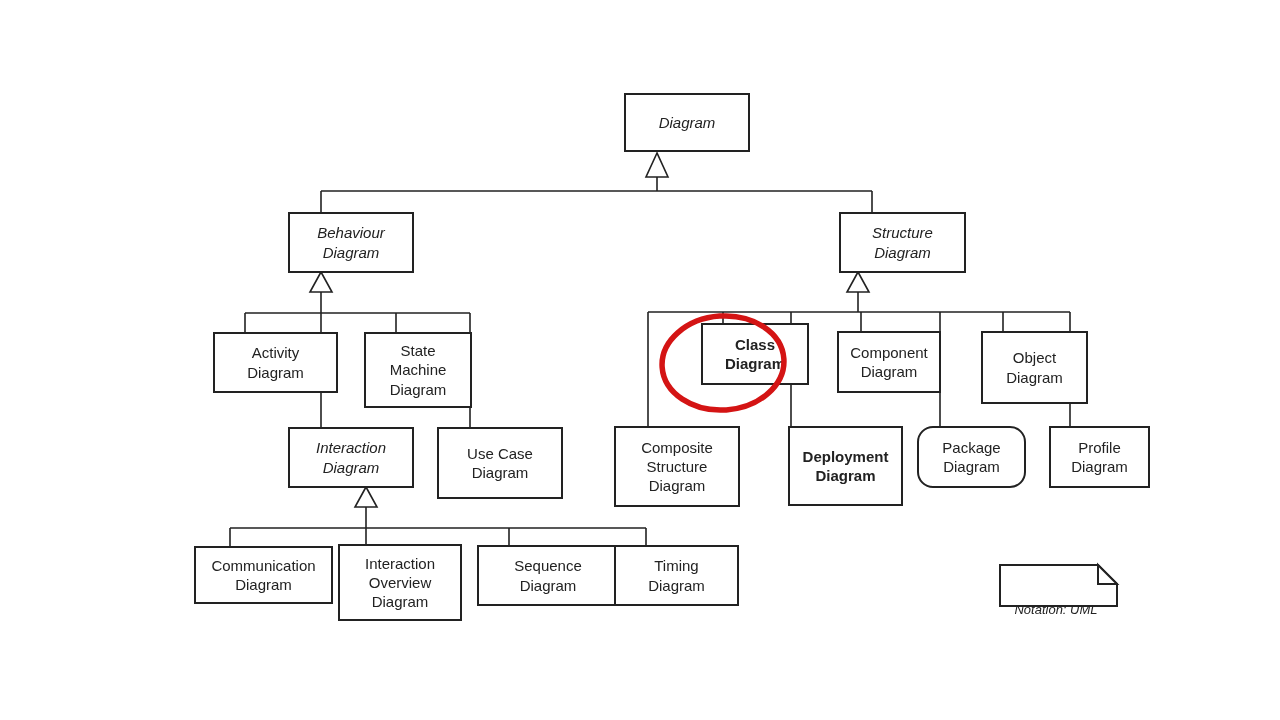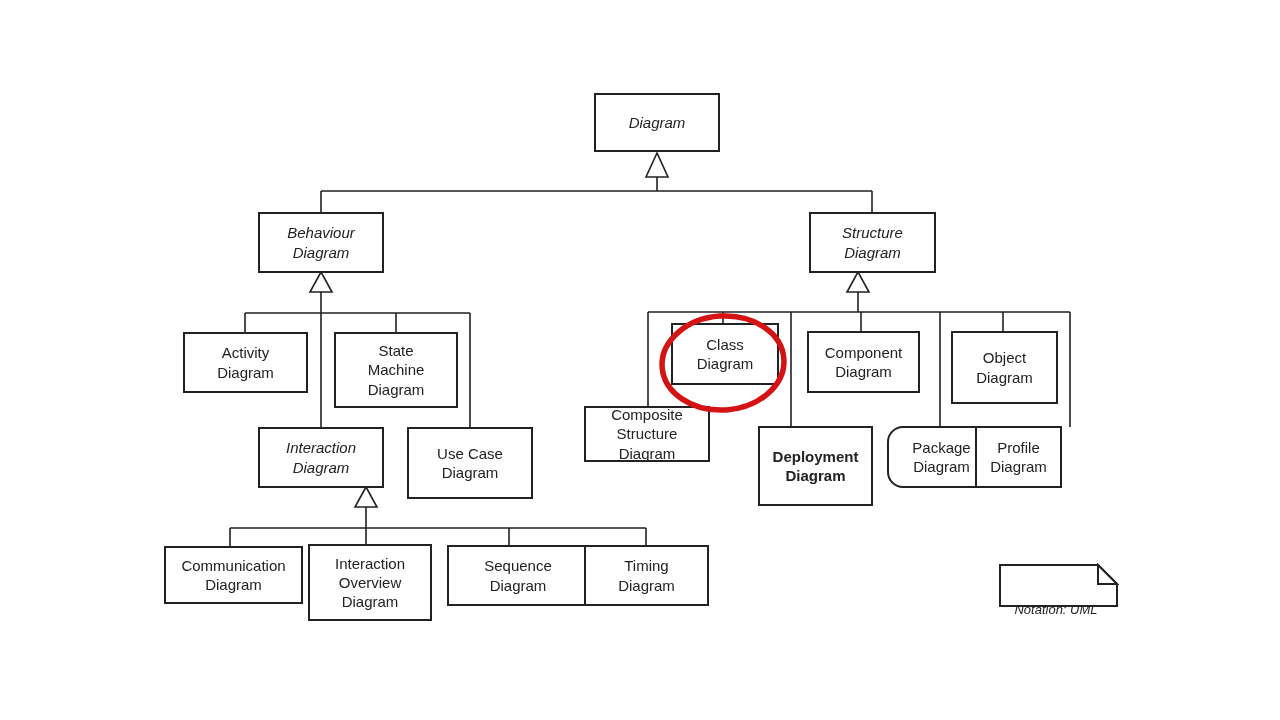--- a/index.html
+++ b/index.html
@@ -25,45 +25,46 @@
   .node {
     position: absolute;
     box-sizing: border-box;
     background: #ffffff;
     border: 2px solid #222222;
     display: flex;
     align-items: center;
     justify-content: center;
     text-align: center;
     z-index: 2;
+    margin-left: 30px;
   }
   .node-label {
     white-space: pre-line;
     font-size: 15px;
     line-height: 1.28;
     color: #222222;
   }
   .abstract .node-label { font-style: italic; }
   #annotation-layer { z-index: 3; }
 
   
   #n-diagram              { left:594px;  top:93px;  width:126px; height:59px; }
   #n-behaviour            { left:258px;  top:212px; width:126px; height:61px; }
   #n-structure            { left:809px;  top:212px; width:127px; height:61px; }
   #n-activity             { left:183px;  top:332px; width:125px; height:61px; }
-  #n-state-machine        { left:334px;  top:332px; width:124px; height:76px; }
+  #n-state-machine        { left:334px;  top:332px; width:108px; height:76px; }
   #n-interaction          { left:258px;  top:427px; width:126px; height:61px; }
   #n-use-case             { left:407px;  top:427px; width:126px; height:72px; }
-  #n-class                { left:671px;  top:323px; width:108px; height:62px; }
-  #n-component            { left:807px;  top:331px; width:113px; height:62px; }
+  #n-class                { left:671px;  top:323px; width:108px; height:62px;font-weight:bold; }
+  #n-component            { left:807px;  top:331px; width:104px; height:62px; }
   #n-object               { left:951px;  top:331px; width:107px; height:73px; }
-  #n-composite-structure  { left:584px;  top:406px; width:126px; height:56px; }
+  #n-composite-structure  { left:584px;  top:426px; width:126px; height:81px; }
   #n-deployment           { left:758px;  top:426px; width:115px; height:80px;font-weight:bold; }
   #n-package              { left:887px;  top:426px; width:109px; height:62px;border-radius:16px; }
-  #n-profile              { left:975px; top:426px; width:87px; height:62px;text-align:center; }
+  #n-profile              { left:1019px; top:426px; width:101px; height:62px;text-align:center; }
   #n-communication        { left:164px;  top:546px; width:139px; height:58px; }
   #n-interaction-overview { left:308px;  top:544px; width:124px; height:77px; }
   #n-sequence             { left:447px;  top:545px; width:142px; height:61px; }
   #n-timing               { left:584px;  top:545px; width:125px; height:61px; }
 
   
   #note-text {
     position: absolute;
     left: 1000px; top: 565px;
     width: 112px; height: 41px;

